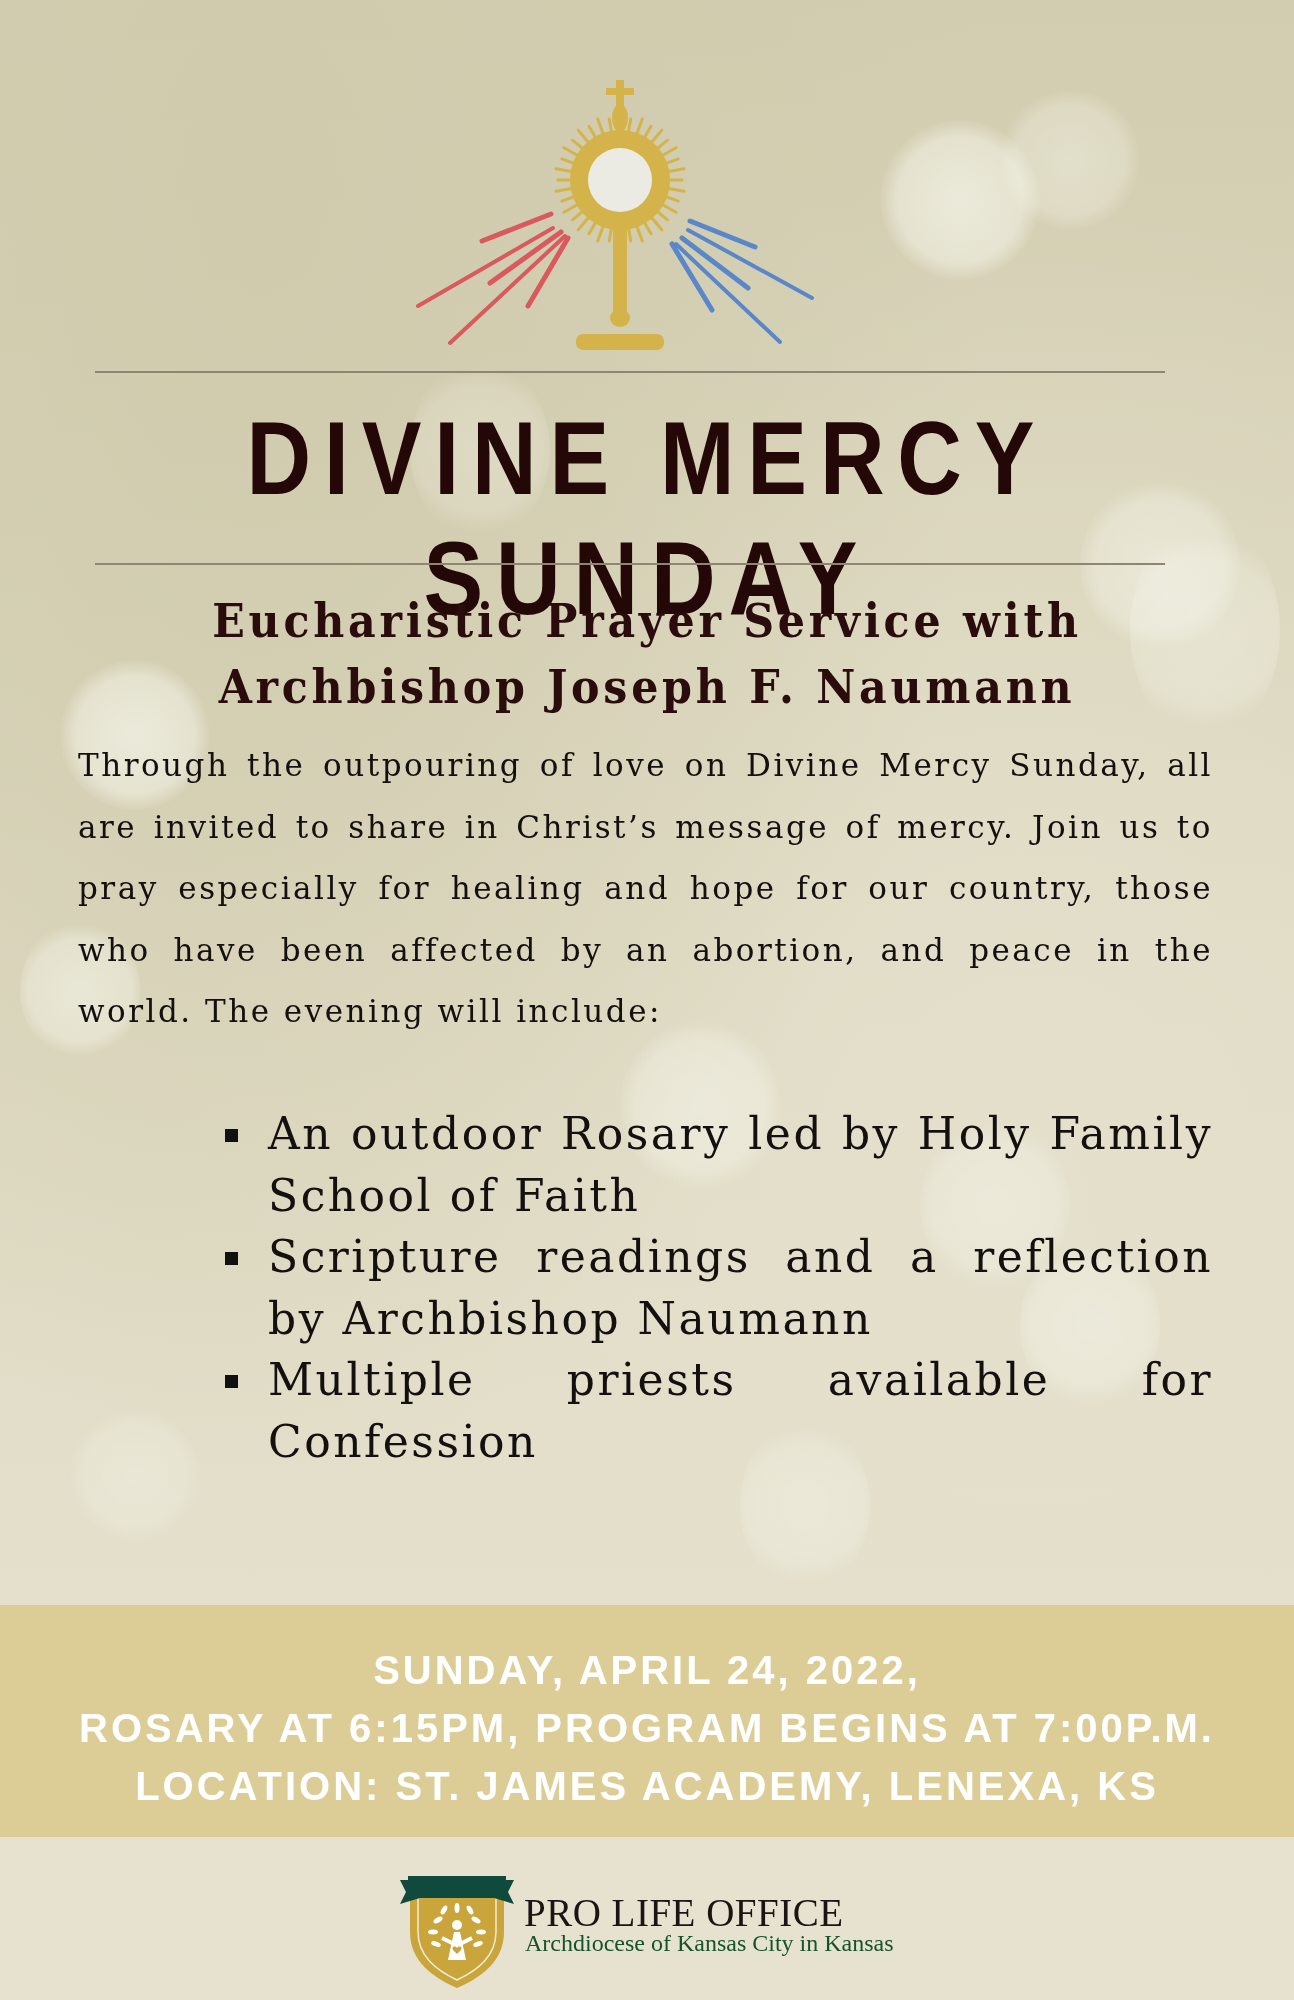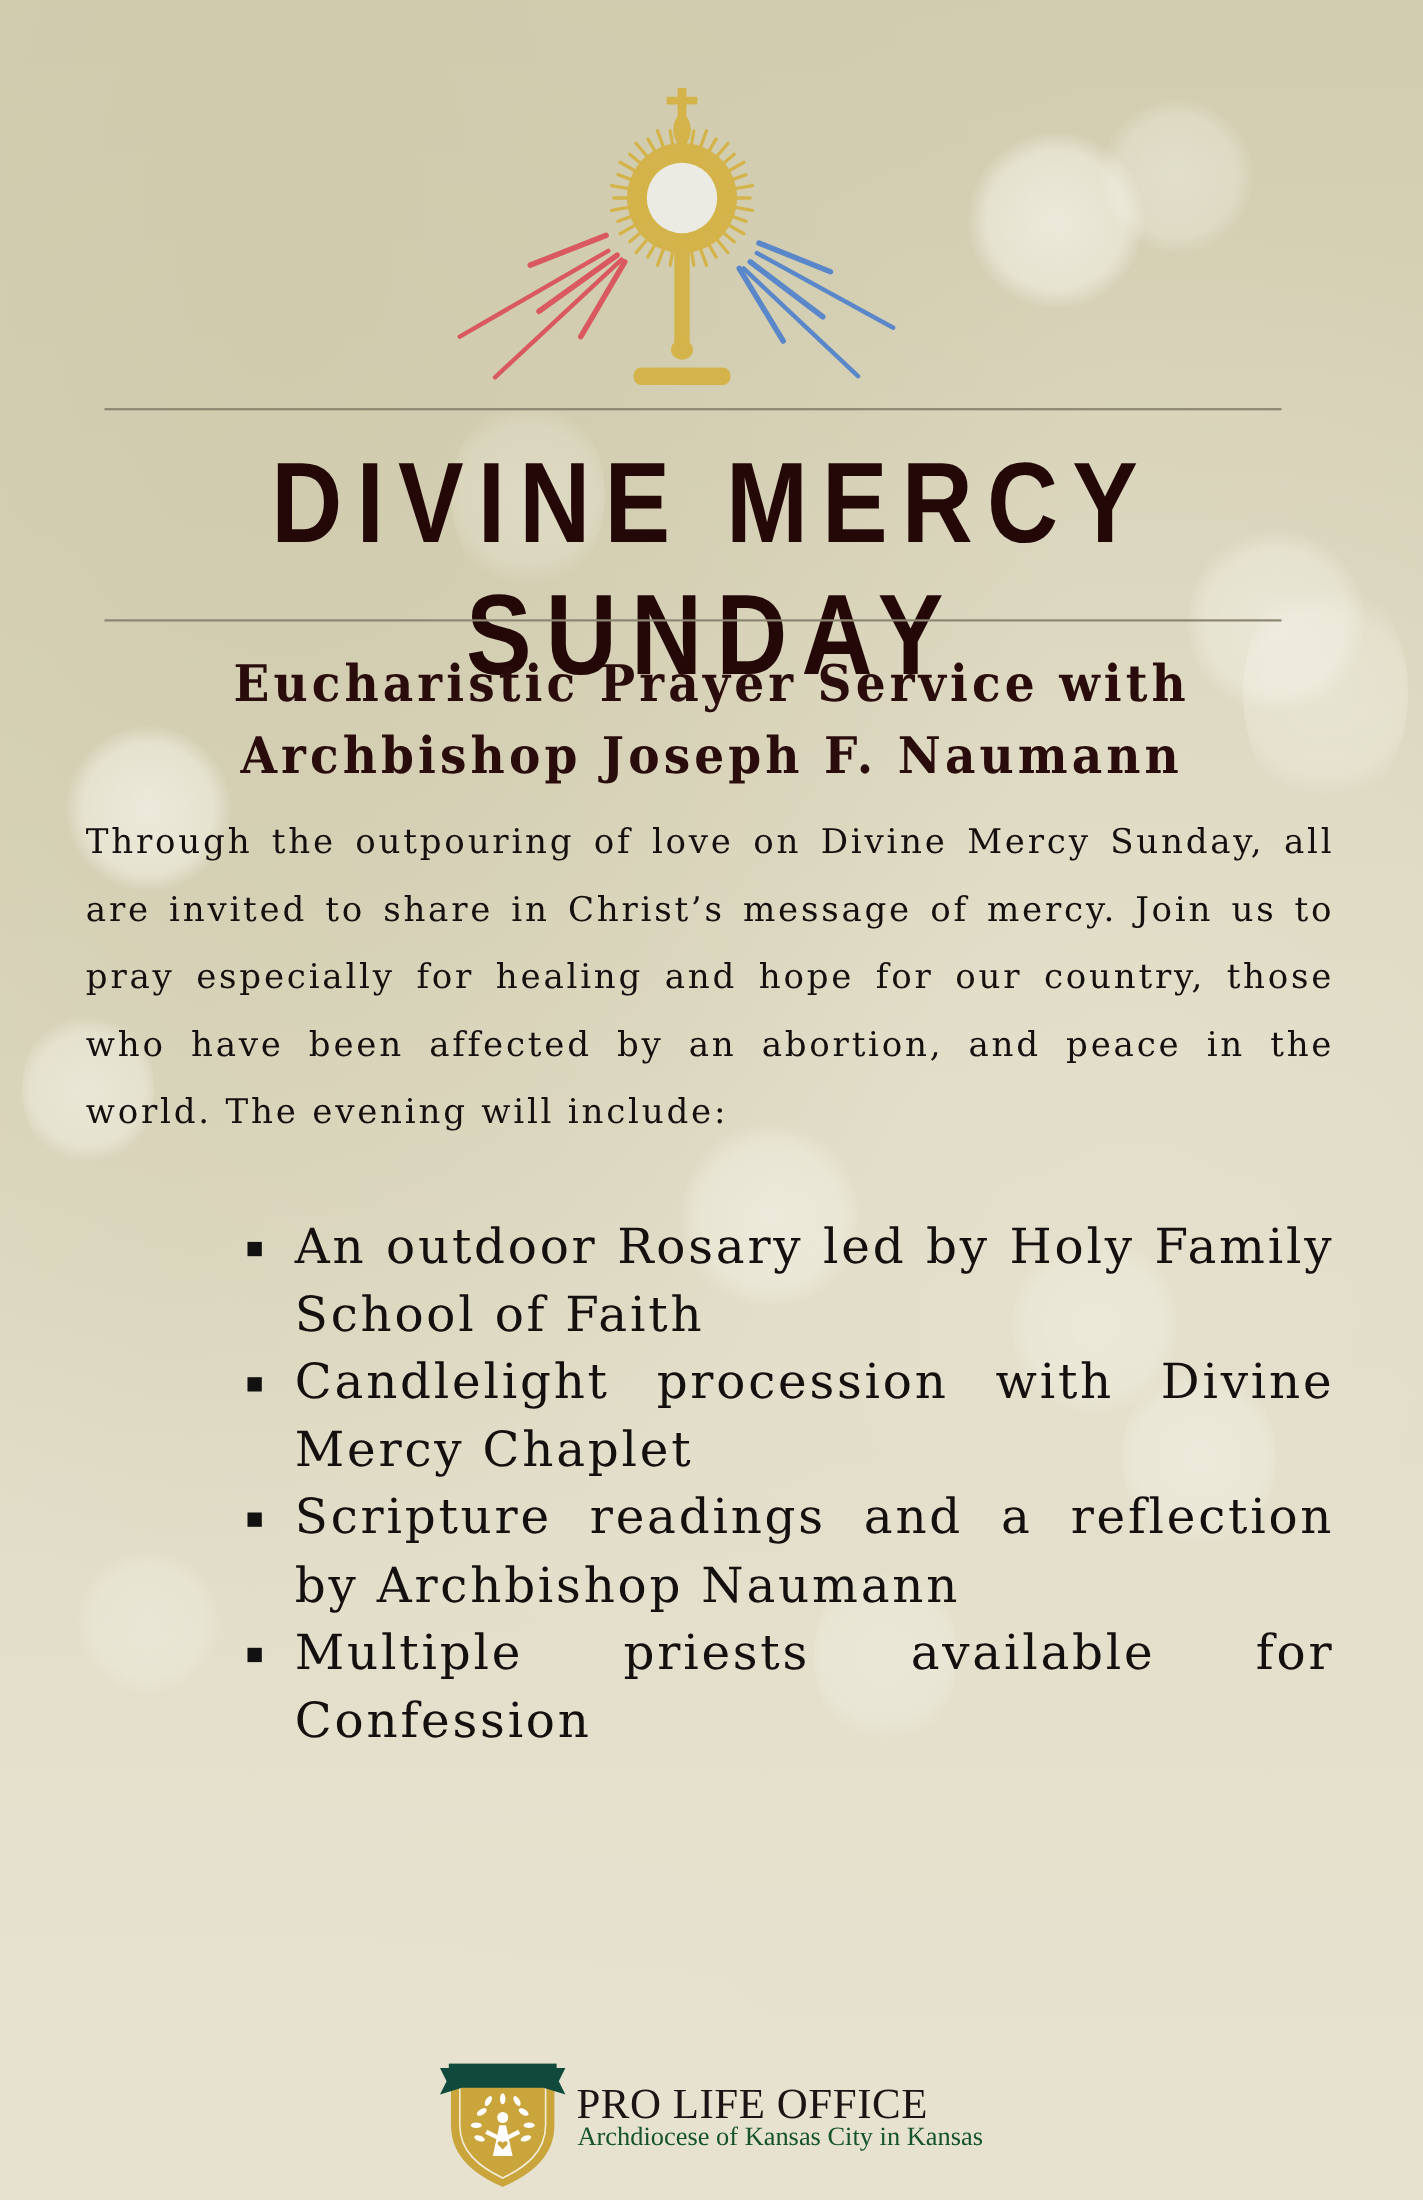--- a/index.html
+++ b/index.html
@@ -172,25 +172,29 @@
 
   <div class="subtitle">
     <div>Eucharistic Prayer Service with</div>
     <div>Archbishop Joseph F. Naumann</div>
   </div>
 
   <p class="body-text" style="margin:0">Through the outpouring of love on Divine Mercy Sunday, all are invited to share in Christ’s message of mercy. Join us to pray especially for healing and hope for our country, those who have been affected by an abortion, and peace in the world. The evening will include:</p>
 
   <ul class="bullets">
     <li><span class="bullet-sq"></span><span>An outdoor Rosary led by Holy Family School of Faith</span></li>
-    <li><span class="bullet-sq"></span><span>Candlelight procession with Divine Mercy Chaplet</span></li>
     <li><span class="bullet-sq"></span><span>Scripture readings and a reflection by Archbishop Naumann</span></li>
     <li><span class="bullet-sq"></span><span>Multiple priests available for Confession</span></li>
   </ul>
 
+  <div class="banner">
+    <div class="l1">SUNDAY, APRIL 24, 2022,</div>
+    <div>ROSARY AT 6:15PM, PROGRAM BEGINS AT 7:00P.M.</div>
+    <div>LOCATION: ST. JAMES ACADEMY, LENEXA, KS</div>
+  </div>
 
   <div class="footer"></div>
   <svg class="logo-shield" viewBox="0 0 118 120" xmlns="http://www.w3.org/2000/svg">
     <path d="M12 8 L106 8 L106 62 C106 92 82 108 59 118 C36 108 12 92 12 62 Z" fill="#c9a53c"></path>
     <path d="M20 24 L98 24 L98 62 C98 86 80 100 59 110 C38 100 20 86 20 62 Z" fill="none" stroke="#f3ecd6" stroke-width="1.5"></path>
     <path d="M2 10 L116 10 L110 22 L116 34 L96 28 L22 28 L2 34 L8 22 Z" fill="#0f4a3c"></path>
     <rect x="10" y="6" width="98" height="18" fill="#0f4a3c"></rect>
     <g fill="#ffffff">
       <path d="M50 90 L56 62 L62 62 L68 90 Z"></path>
       <circle cx="59" cy="55" r="5"></circle>

